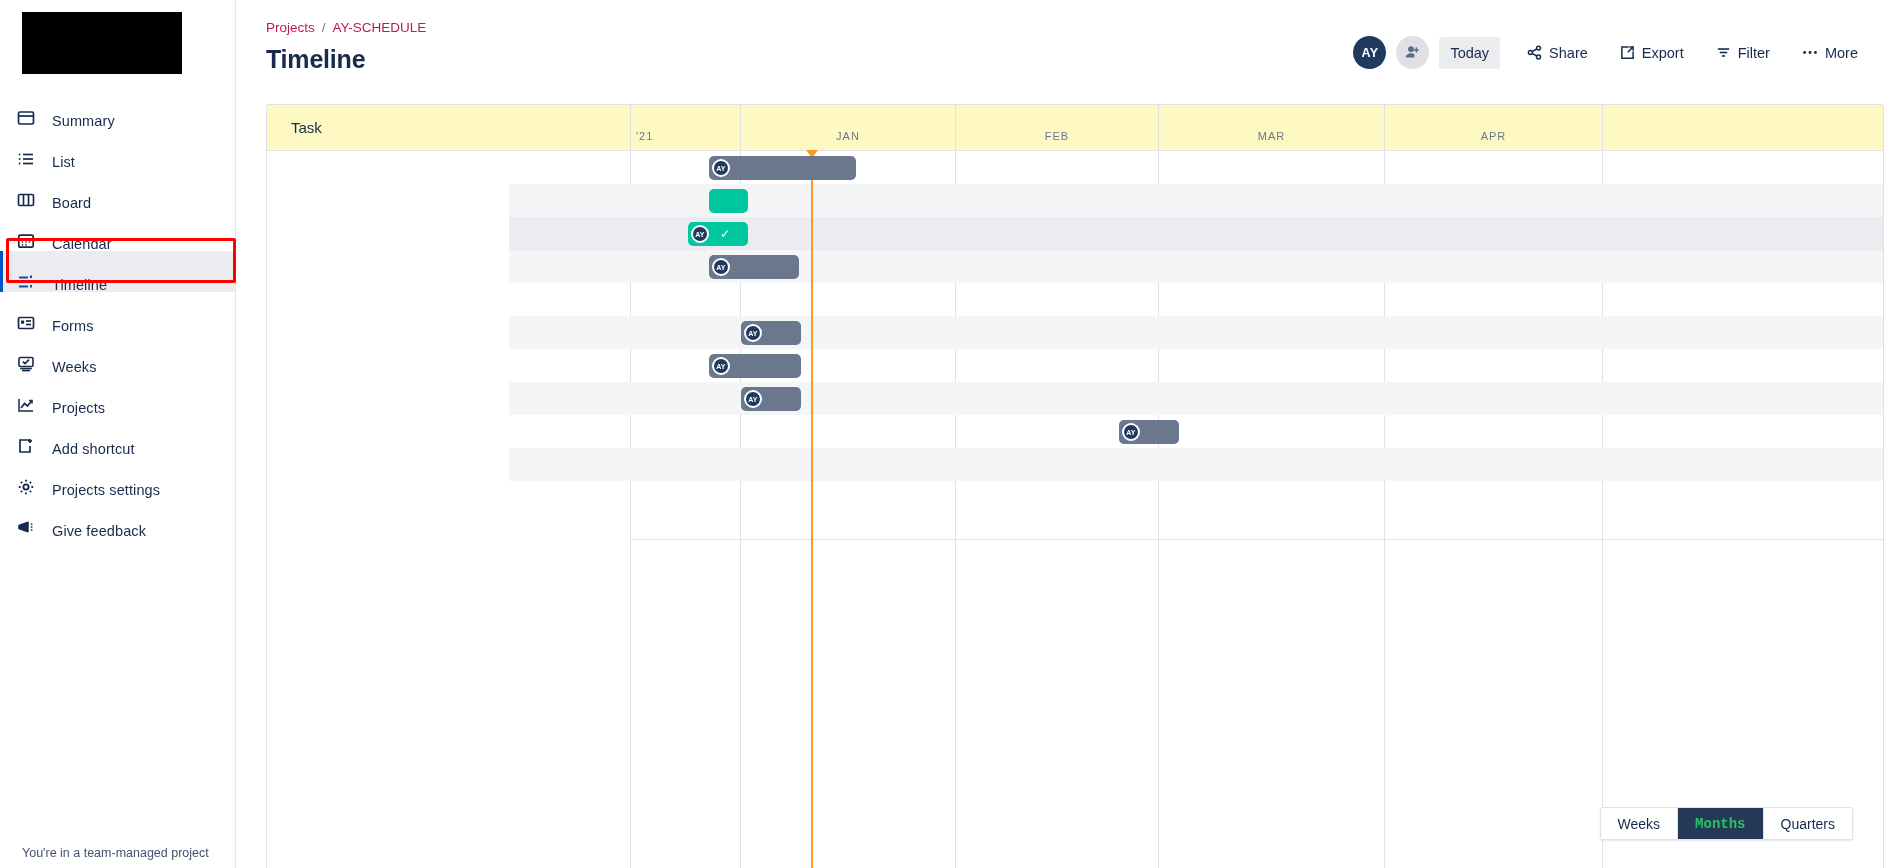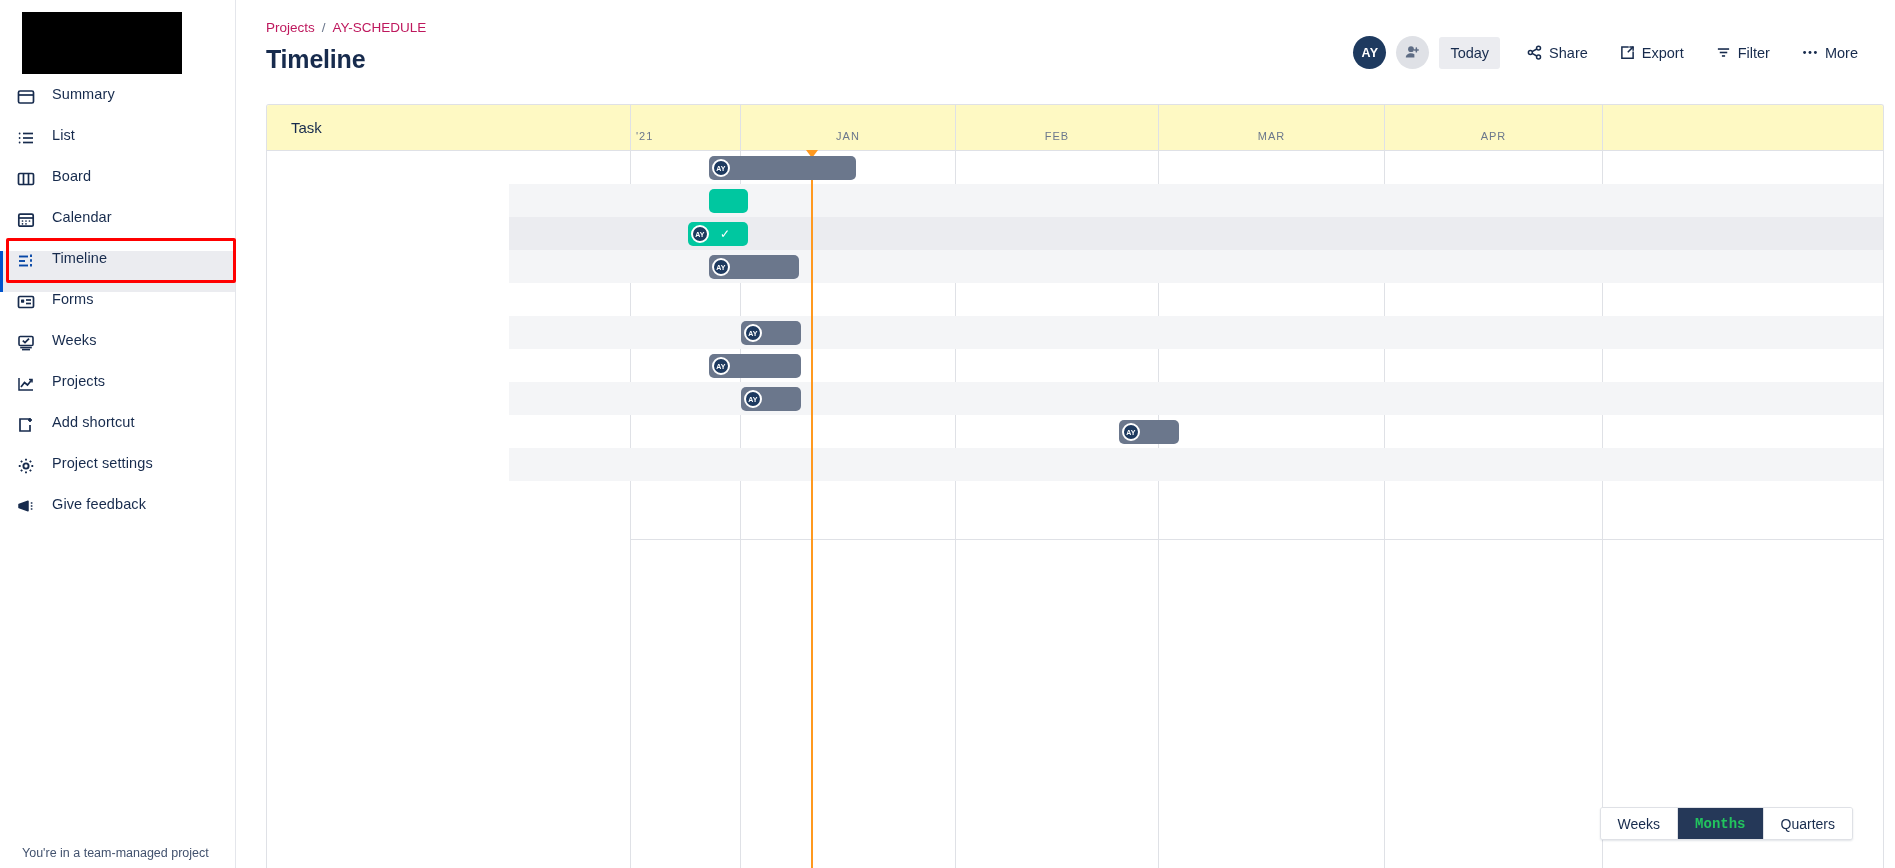--- a/index.html
+++ b/index.html
@@ -24,21 +24,21 @@
     height: 83px;
     padding: 10px 12px 0 12px;
   }
   .project-redacted {
     width: 160px; height: 62px;
     background: #000000;
     margin: 2px 0 0 10px;
   }
   .nav-list { padding-top: 4px; }
   .nav-item {
-    display: flex; align-items: flex-start;
+    display: flex; align-items: flex-end;
     height: 41px;
     padding-left: 16px;
     gap: 16px;
     cursor: pointer;
     color: #42526e;
     position: relative;
   }
   .nav-item.active {
     background: #ebecf0;
     color: #0052cc;
@@ -425,21 +425,21 @@
         <span class="nav-label">Add shortcut</span>
       </div>
 
       <div class="nav-item">
         <span class="nav-icon">
           <svg width="18" height="18" viewBox="0 0 18 18" fill="none" stroke="#172b4d" stroke-width="1.9">
             <circle cx="9" cy="9" r="2.6"></circle>
             <path d="M9 1.8v1.8M9 14.4v1.8M16.2 9h-1.8M3.6 9H1.8M14.1 3.9l-1.3 1.3M5.2 12.8l-1.3 1.3M14.1 14.1l-1.3-1.3M5.2 5.2L3.9 3.9"></path>
           </svg>
         </span>
-        <span class="nav-label">Project settings</span>
+        <span class="nav-label">Projects settings</span>
       </div>
 
       <div class="nav-item">
         <span class="nav-icon">
           <svg width="18" height="18" viewBox="0 0 18 18" fill="none" stroke="#172b4d" stroke-width="1.5">
             <path d="M2 6.5 L11 3.2 L11 12.8 L2 9.5 Z" fill="#172b4d" stroke="#172b4d" stroke-linejoin="round"></path>
             <line x1="13.8" y1="5" x2="15.4" y2="5"></line>
             <line x1="13.8" y1="8" x2="15.4" y2="8"></line>
             <line x1="13.8" y1="11" x2="15.4" y2="11"></line>
           </svg>

